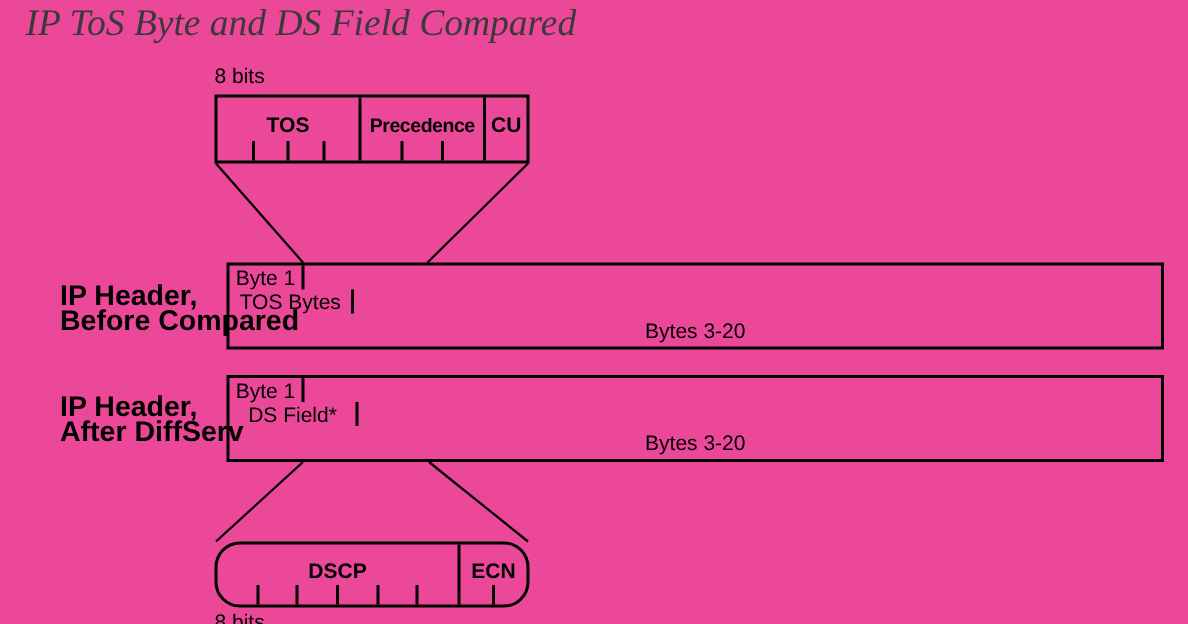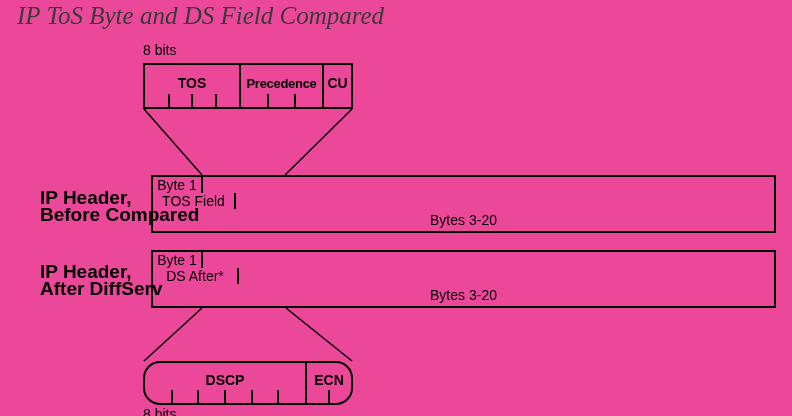--- a/index.html
+++ b/index.html
@@ -149,31 +149,31 @@
     <line x1="202" y1="308" x2="144" y2="361" stroke="#000" stroke-width="1.5"></line>
     <line x1="286" y1="308" x2="352" y2="361" stroke="#000" stroke-width="1.5"></line>
   </svg>
 
   <div class="row-label label-before">
     <div>IP Header,</div>
     <div>Before Compared</div>
   </div>
   <div class="header-row row-before">
     <div class="row-cell" style="width:50px">Byte 1</div>
-    <div class="row-cell" style="width:83px">TOS Field</div>
+    <div class="row-cell" style="width:83px">TOS Bytes</div>
     <div class="row-cell" style="flex:1">Bytes 3-20</div>
   </div>
 
   <div class="row-label label-after">
     <div>IP Header,</div>
     <div>After DiffServ</div>
   </div>
   <div class="header-row row-after">
     <div class="row-cell" style="width:50px">Byte 1</div>
-    <div class="row-cell" style="width:86px">DS After*</div>
+    <div class="row-cell" style="width:86px">DS Field*</div>
     <div class="row-cell" style="flex:1">Bytes 3-20</div>
   </div>
 
   <div class="byte-box bottom-box">
     <div class="bit-field" style="width:162px">
       <span class="field-label">DSCP</span>
       <div class="ticks">
           <div class="tick" style="left: 16.6667%;"></div>
           <div class="tick" style="left: 33.3333%;"></div>
           <div class="tick" style="left: 50%;"></div>

